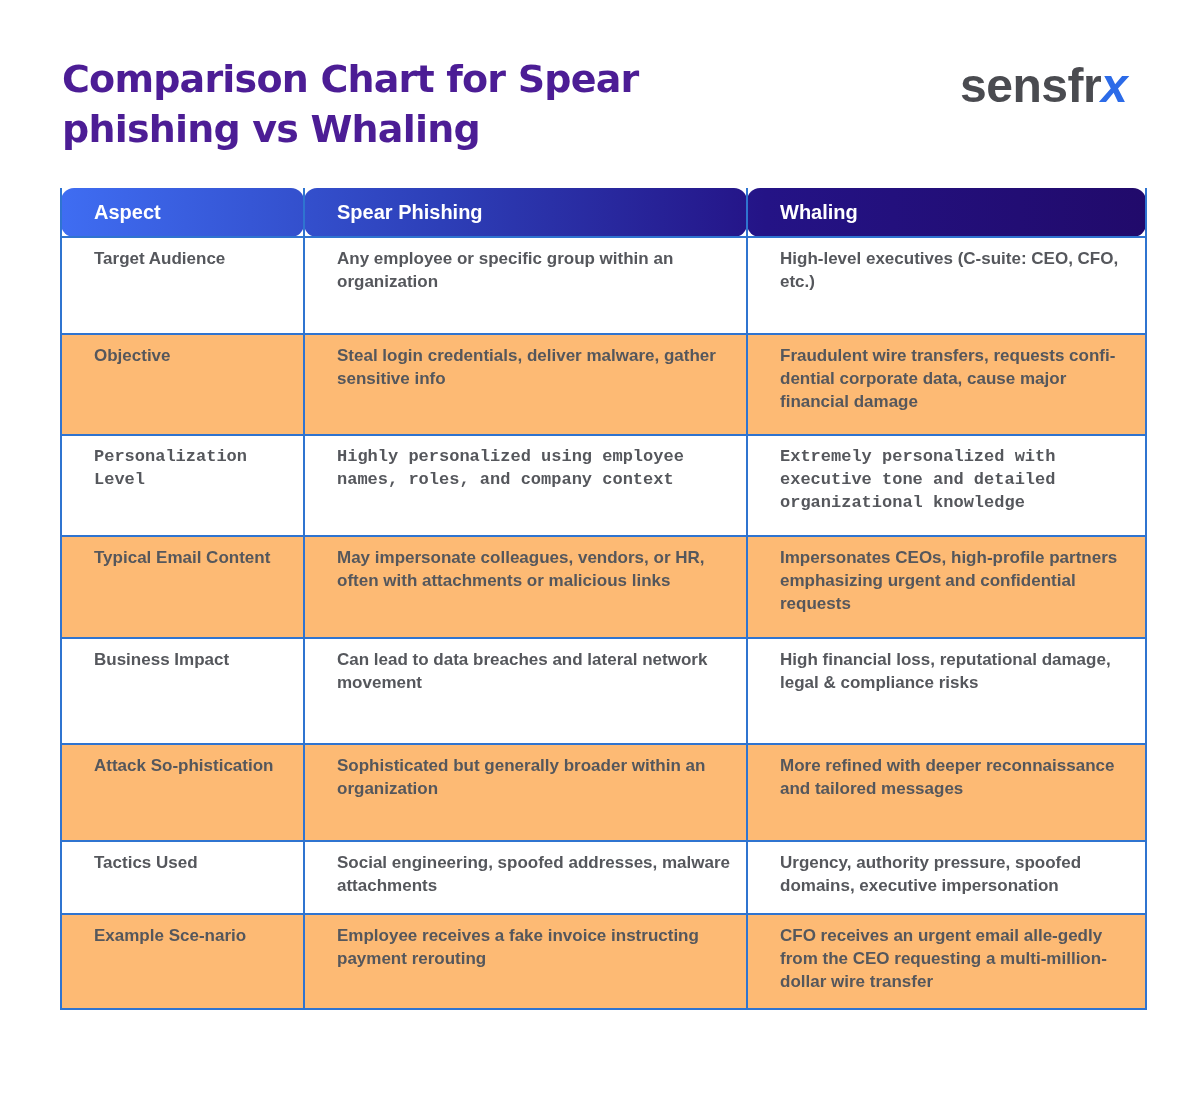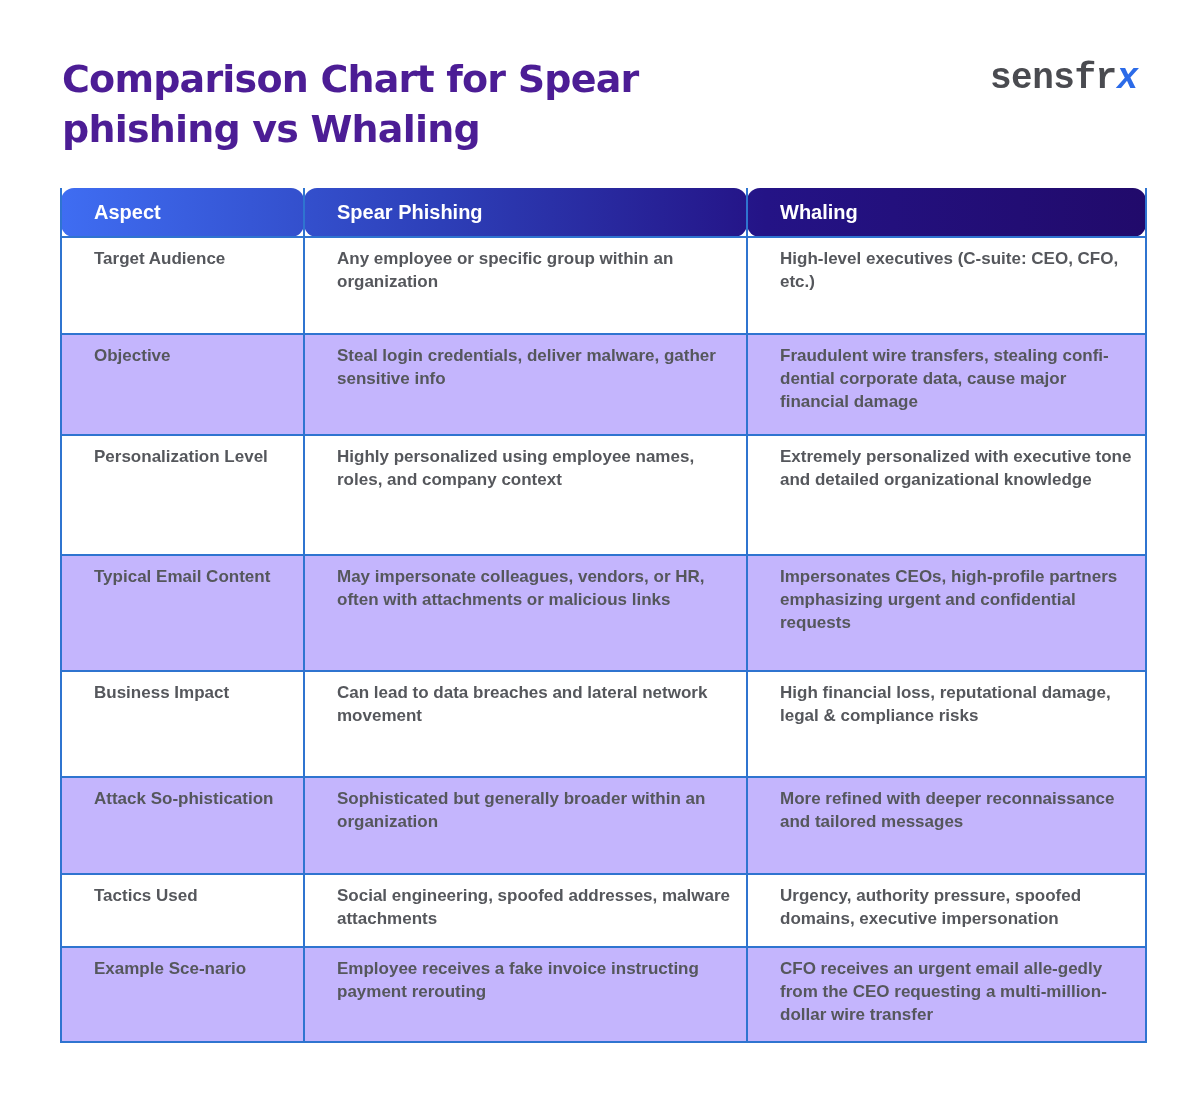--- a/index.html
+++ b/index.html
@@ -1,34 +1,34 @@
 <!DOCTYPE html>
 <html><head>
 <meta charset="utf-8">
 <style>
   html, body { margin:0; padding:0; background:#ffffff; }
   body { width:1200px; height:1099px; position:relative; overflow:hidden;
          font-family:"Liberation Sans", sans-serif; }
   .title { position:absolute; left:62px; top:54px; width:760px;
            font-family:"DejaVu Sans", sans-serif; font-weight:bold;
            font-size:38px; line-height:50px; color:#4c1d95; letter-spacing:-0.8px; }
-  .logo { position:absolute; left:990px; top:58px; font-family:Liberation Mono, monospace;
-          font-weight:bold; font-size:36px; color:#4a4b50; letter-spacing:-0.5px; }
+  .logo { position:absolute; left:960px; top:58px; font-family:Liberation Sans, sans-serif;
+          font-weight:bold; font-size:48px; color:#4a4b50; letter-spacing:-0.5px; }
   .logo .x { color:#2c6be8; font-style:italic; }
   table { position:absolute; left:60px; top:188px; width:1085px;
           border-collapse:collapse; table-layout:fixed; }
   th, td { border:2px solid #2f74d0; vertical-align:top; text-align:left; }
   th { height:48px; padding:0 0 0 32px; vertical-align:middle;
        color:#ffffff; font-size:20px; font-weight:bold; border-bottom:2px solid #2f74d0;
        border-top:none;border-radius:13px; }
   thead tr { background:linear-gradient(90deg,#3f6df2 0%, #2d3fb8 35%, #241386 65%, #210a6b 100%); }
   th:first-child { border-left:2px solid #2f74d0; }
   td { font-size:17px; font-weight:bold; color:#55575c; line-height:23px;
        padding:9px 12px 15px 32px;margin-top:36px; }
-  tr.alt td { background:#c4b5fd; }
+  tr.alt td { background:#fdba74; }
   .c1 { width:243px; } .c2 { width:443px; } .c3 { width:399px; }
 </style>
 </head>
 <body>
 
 <div class="title">Comparison Chart for Spear phishing vs Whaling</div>
 <div class="logo"><span>sensfr</span><span class="x">x</span></div>
 
 <table>
   <colgroup>
@@ -45,28 +45,28 @@
   </thead>
   <tbody id="tbody">
       <tr style="height: 97px;">
         <td>Target Audience</td>
         <td>Any employee or specific group within an organization</td>
         <td>High-level executives (C-suite: CEO, CFO, etc.)</td>
       </tr>
       <tr class="alt" style="height: 101px;">
         <td>Objective</td>
         <td>Steal login credentials, deliver malware, gather sensitive info</td>
-        <td>Fraudulent wire transfers, stealing confi-dential corporate data, cause major financial damage</td>
+        <td>Fraudulent wire transfers, requests confi-dential corporate data, cause major financial damage</td>
       </tr>
-      <tr style="height: 120px;">
+      <tr style="height: 101px; font-family: Liberation Mono, monospace;">
         <td>Personalization Level</td>
         <td>Highly personalized using employee names, roles, and company context</td>
         <td>Extremely personalized with executive tone and detailed organizational knowledge</td>
       </tr>
-      <tr class="alt" style="height: 116px;">
+      <tr class="alt" style="height: 102px;">
         <td>Typical Email Content</td>
         <td>May impersonate colleagues, vendors, or HR, often with attachments or malicious links</td>
         <td>Impersonates CEOs, high-profile partners emphasizing urgent and confidential requests</td>
       </tr>
       <tr style="height: 106px;">
         <td>Business Impact</td>
         <td>Can lead to data breaches and lateral network movement</td>
         <td>High financial loss, reputational damage, legal &amp; compliance risks</td>
       </tr>
       <tr class="alt" style="height: 97px;">

